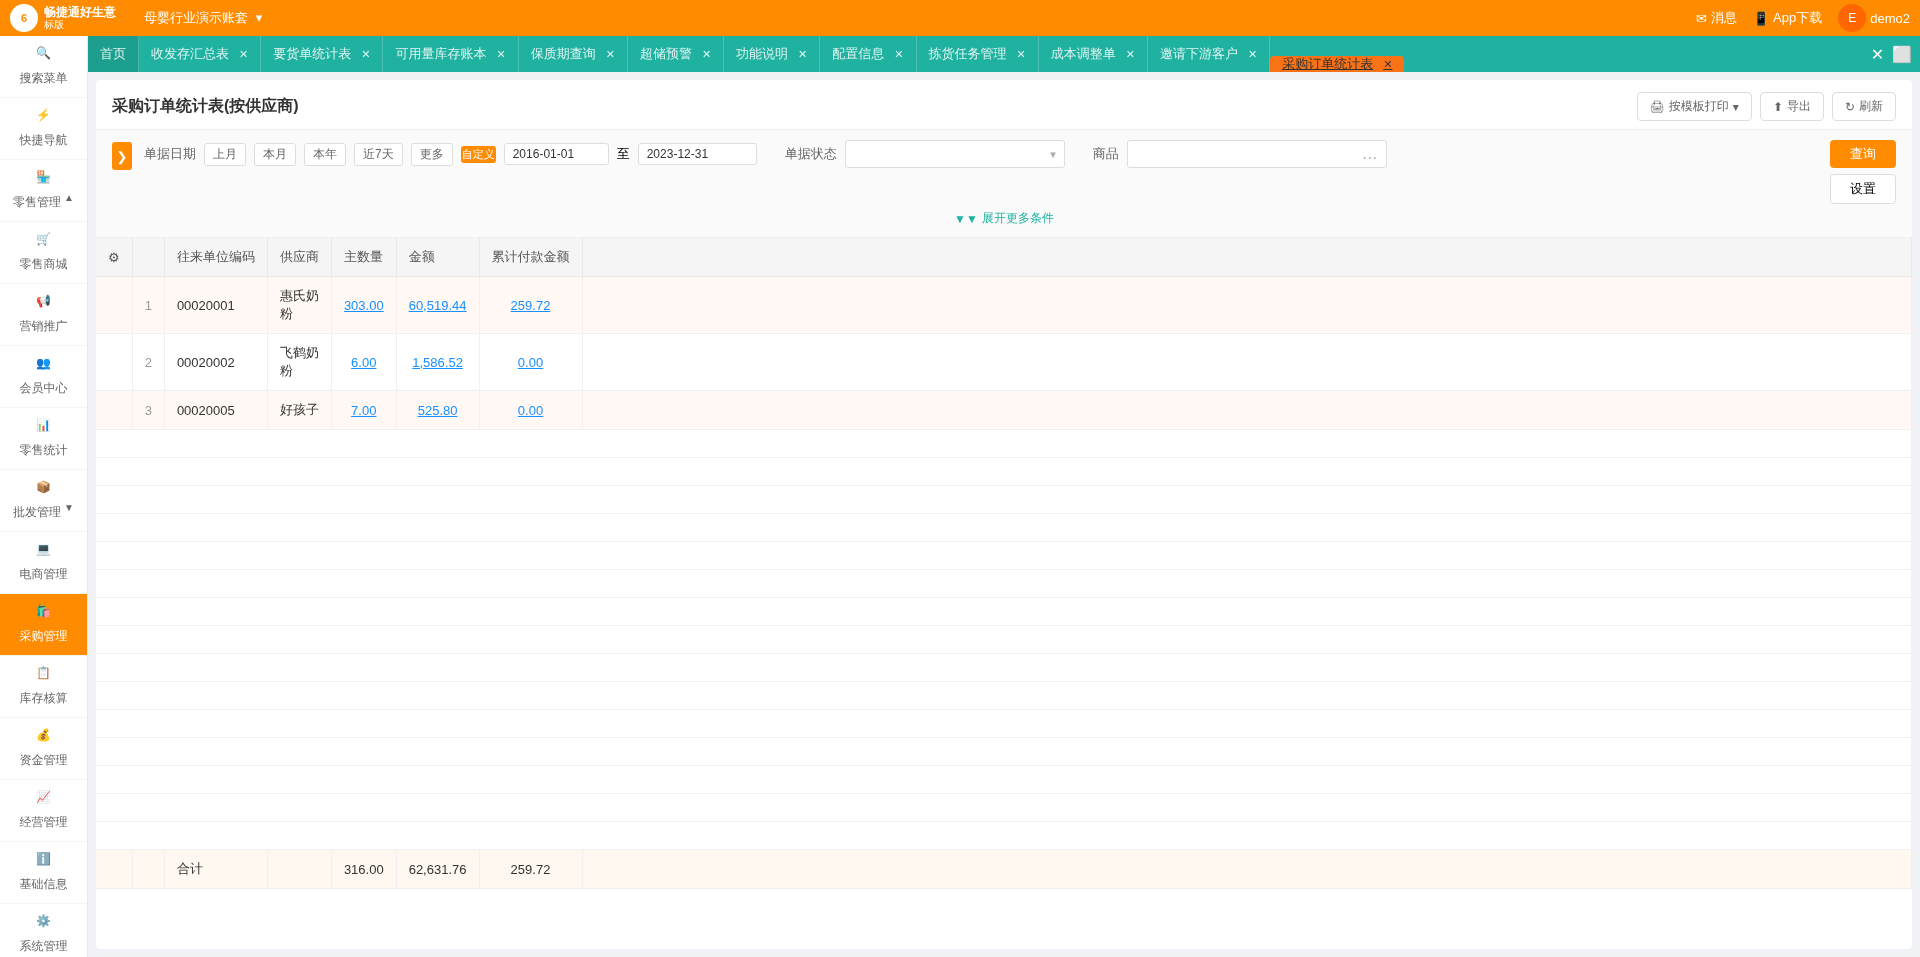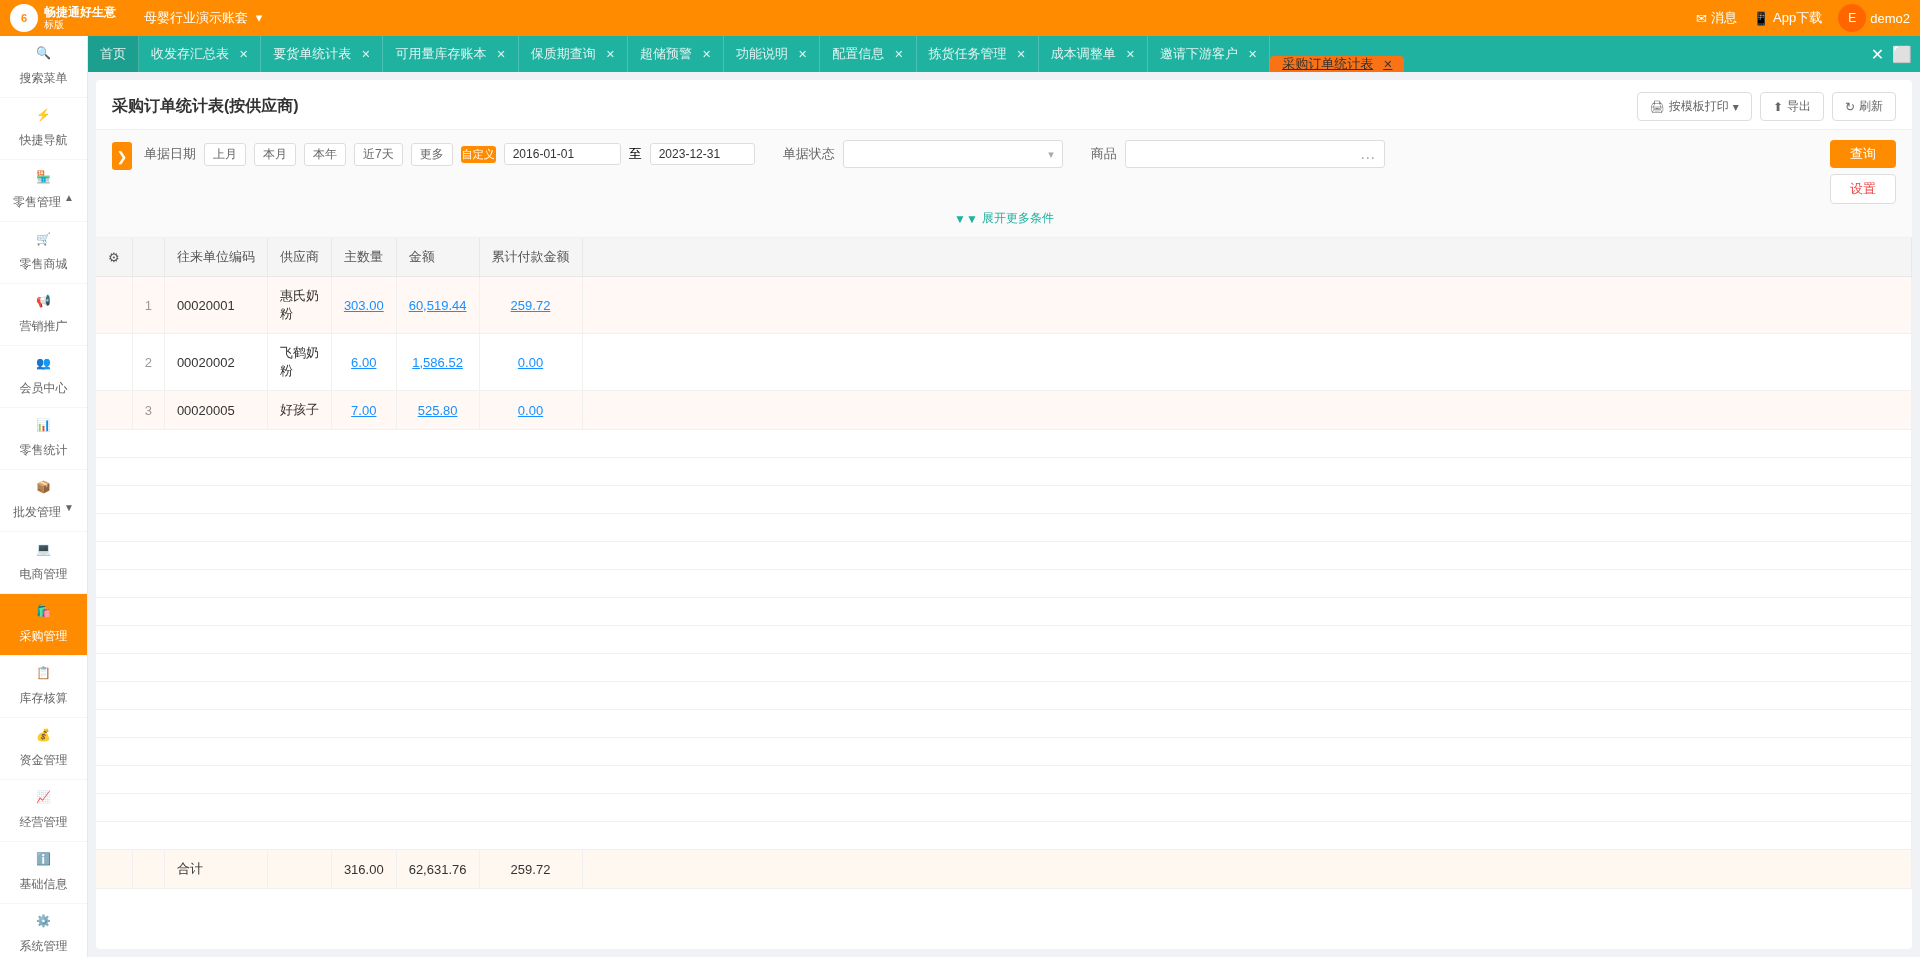--- a/index.html
+++ b/index.html
@@ -47,21 +47,21 @@
     .page-actions { display: flex; align-items: center; gap: 8px; }
     .btn-print { display: flex; align-items: center; gap: 4px; padding: 5px 12px; border: 1px solid #ddd; border-radius: 4px; background: #fff; cursor: pointer; color: #666; font-size: 12px; }
     .btn-export { display: flex; align-items: center; gap: 4px; padding: 5px 12px; border: 1px solid #ddd; border-radius: 4px; background: #fff; cursor: pointer; color: #666; font-size: 12px; }
     .btn-refresh { display: flex; align-items: center; gap: 4px; padding: 5px 12px; border: 1px solid #ddd; border-radius: 4px; background: #fff; cursor: pointer; color: #666; font-size: 12px; }
     .filter-label { color: #666; font-size: 13px; white-space: nowrap; }
     .date-shortcut { padding: 2px 8px; border: 1px solid #ddd; border-radius: 3px; cursor: pointer; font-size: 12px; color: #666; background: #fff; }
     .date-input { border: 1px solid #ddd; border-radius: 3px; padding: 3px 8px; font-size: 12px; color: #333; width: 120px; }
     .custom-tag { background: #ff8c00; color: #fff; padding: 1px 1px; border-radius: 3px; font-size: 11px; }
     .expand-btn { display: flex; align-items: center; gap: 4px; color: #20b2a0; font-size: 12px; cursor: pointer; border: none; background: none; }
     .btn-query { padding: 5px 20px; background: #ff8c00; color: #fff; border: none; border-radius: 4px; cursor: pointer; font-size: 13px; }
-    .btn-settings { padding: 5px 8px; background: #fff; color: #ef4444; border: 1px solid #ddd; border-radius: 4px; cursor: pointer; font-size: 13px; }
+    .btn-settings { padding: 5px 8px; background: #fff; color: #000000; border: 1px solid #ddd; border-radius: 4px; cursor: pointer; font-size: 13px; }
 
     
     .table-area { flex: 1; overflow: auto; }
     table { width: 100%; border-collapse: collapse; }
     thead tr { background: #f5f5f5; }
     th { padding: 10px 12px; text-align: left; color: #555; font-weight: 500; font-size: 13px; border-bottom: 1px solid #e8e8e8; border-right: 1px solid #e8e8e8; white-space: nowrap; }
     td { padding: 10px 12px; color: #333; font-size: 13px; border-bottom: 1px solid #f0f0f0; border-right: 1px solid #f0f0f0; }
     tr:nth-child(odd) td { background: #fff8f5; }
     tr:nth-child(even) td { background: #fff; }
     .row-num { color: #999; text-align: center; }
@@ -281,23 +281,23 @@
             <div style="display:flex; flex-direction:column; gap:8px; flex:1;justify-content:center;">
 
               <div style="display:flex; align-items:center; gap:8px;">
                 <span class="filter-label">单据日期</span>
                 <button class="date-shortcut">上月</button>
                 <button class="date-shortcut">本月</button>
                 <button class="date-shortcut">本年</button>
                 <button class="date-shortcut">近7天</button>
                 <button class="date-shortcut">更多</button>
                 <span class="custom-tag">自定义</span>
-                <input type="text" class="date-input" value="2016-01-01" style="width: 117px;">
+                <input type="text" class="date-input" value="2016-01-01" style="width: 105px;">
                 <span>至</span>
-                <input type="text" class="date-input" value="2023-12-31" style="width: 105px;">
+                <input type="text" class="date-input" value="2023-12-31" style="width: 119px;">
 
                 <span class="filter-label" style="margin-left:20px;">单据状态</span>
                 <div class="input-select" style="min-width:220px;">
                   <span style="color:#ccc;"></span>
                   <span class="chevron-icon">▾</span>
                 </div>
 
                 <span class="filter-label" style="margin-left:20px;">商品</span>
                 <div class="input-text" style="min-width:260px;">
                   <span style="color:#ccc;"></span>

